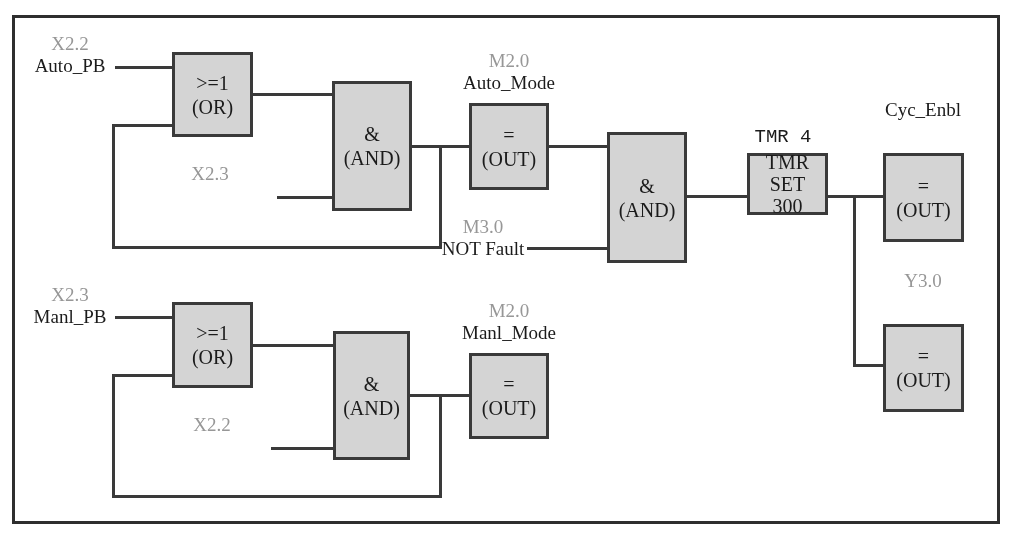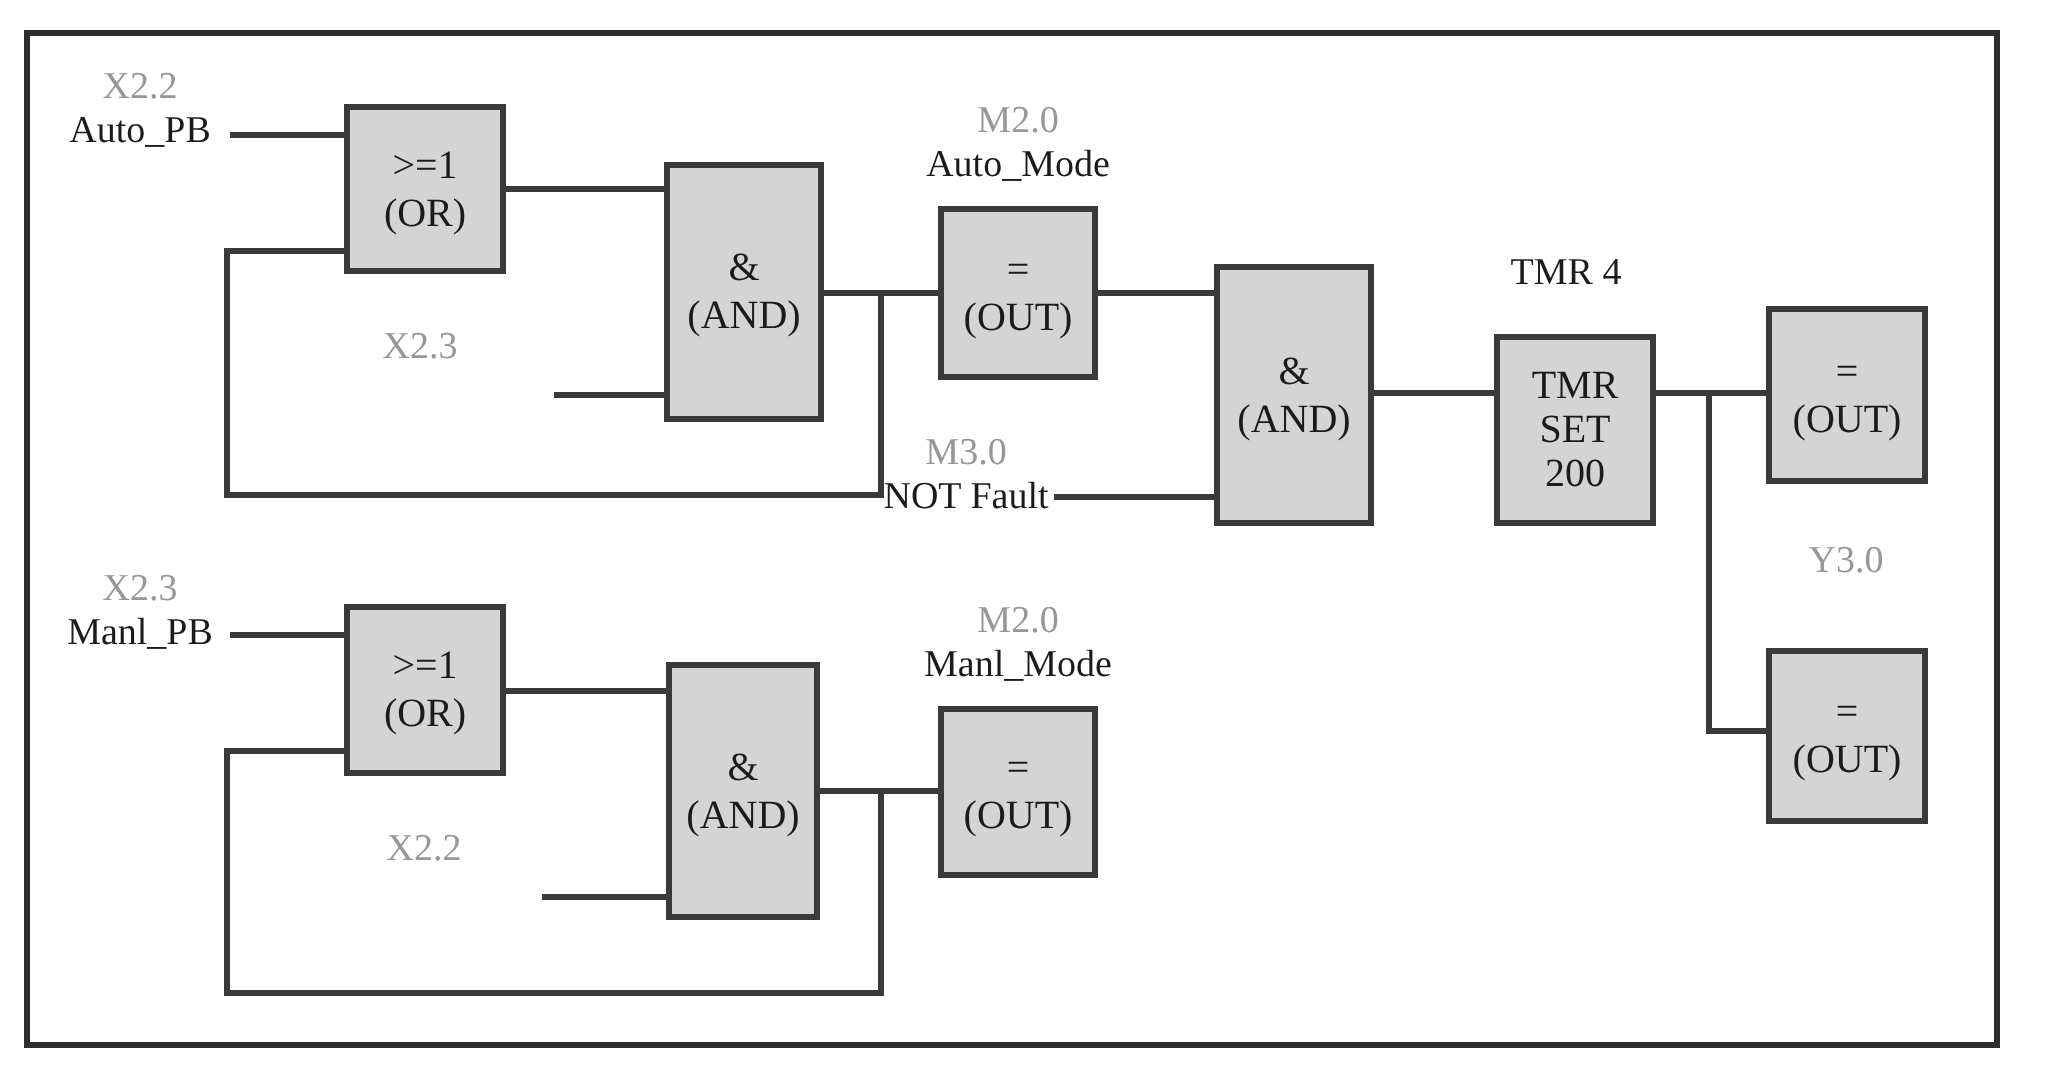--- a/index.html
+++ b/index.html
@@ -30,21 +30,21 @@
   .block .bt{white-space:nowrap;}
   .wire{position:absolute;background:var(--wire);}
   .wire.h{height:3px;}
   .wire.v{width:3px;}
   .lbl{
     position:absolute;width:160px;text-align:center;
     font-size:19px;line-height:22px;white-space:nowrap;
   }
   .lbl .addr{color:var(--address-gray);}
   .lbl .tag{color:var(--text-black);}
-  .lbl.black-only{color:var(--text-black);}
+  .lbl.black-only{color:var(--text-black);font-family:Liberation Mono, monospace;}
 </style>
 </head>
 <body>
 
 <div class="canvas">
   <div class="outer-border"></div>
 
   <div class="wire h" style="left:115px;top:66px;width:57px"></div>
   <div class="wire h" style="left:253px;top:93px;width:80px"></div>
   <div class="wire h" style="left:277px;top:196px;width:56px"></div>
@@ -82,24 +82,24 @@
   <div class="block" style="left:469px;top:103px;width:80px;height:87px">
     <div class="bt">=</div>
     <div class="bt">(OUT)</div>
   </div>
 
   <div class="block" style="left:607px;top:132px;width:80px;height:131px">
     <div class="bt">&amp;</div>
     <div class="bt">(AND)</div>
   </div>
 
-  <div class="block" style="left:747px;top:167px;width:81px;height:96px;line-height:22px">
+  <div class="block" style="left:747px;top:153px;width:81px;height:62px;line-height:22px">
     <div class="bt">TMR</div>
     <div class="bt">SET</div>
-    <div class="bt">200</div>
+    <div class="bt">300</div>
   </div>
 
   <div class="block" style="left:883px;top:153px;width:81px;height:89px">
     <div class="bt">=</div>
     <div class="bt">(OUT)</div>
   </div>
 
   <div class="block" style="left:883px;top:324px;width:81px;height:88px">
     <div class="bt">=</div>
     <div class="bt">(OUT)</div>
@@ -137,20 +137,21 @@
   <div class="lbl" style="left:403px;top:216px">
     <div class="addr">M3.0</div>
     <div class="tag">NOT Fault</div>
   </div>
 
   <div class="lbl black-only" style="left:703px;top:126px">
     <div class="tag">TMR 4</div>
   </div>
 
   <div class="lbl" style="left:843px;top:99px">
+    <div class="tag">Cyc_Enbl</div>
   </div>
 
   <div class="lbl" style="left:843px;top:270px">
     <div class="addr">Y3.0</div>
   </div>
 
   <div class="lbl" style="left:-10px;top:284px">
     <div class="addr">X2.3</div>
     <div class="tag">Manl_PB</div>
   </div>

